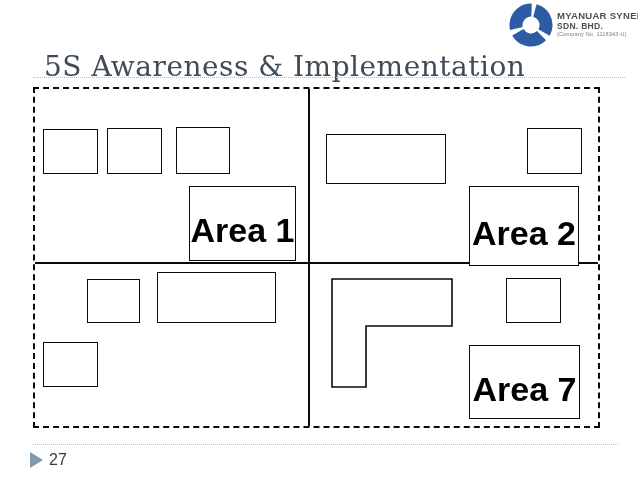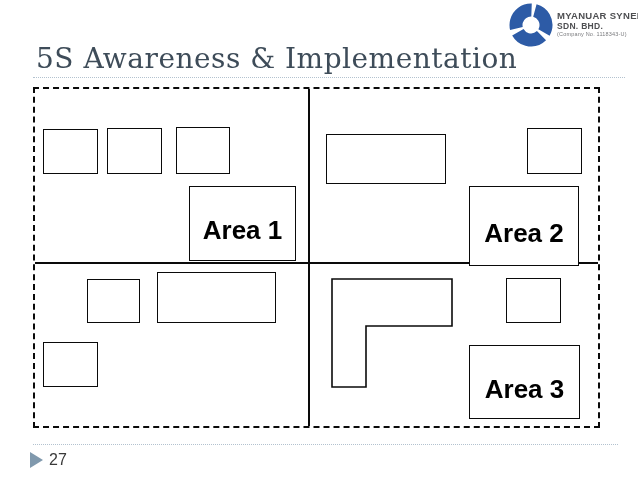--- a/index.html
+++ b/index.html
@@ -13,21 +13,21 @@
   
   .logo{position:absolute;left:509px;top:3px;display:flex;align-items:flex-start;}
   .logo-mark{width:44px;height:44px;flex:0 0 auto;}
   .logo-text{margin-left:4px;margin-top:8px;color:#4e4f52;line-height:1.12;}
   .logo-name{font-size:9.5px;font-weight:bold;letter-spacing:.3px;white-space:nowrap;}
   .logo-entity{font-size:8.5px;font-weight:bold;letter-spacing:.3px;}
   .logo-reg{font-size:5.5px;color:#7a7b7e;letter-spacing:.2px;white-space:nowrap;}
 
   
   .title{
-    position:absolute;left:36px;top:42px;margin:0;
+    position:absolute;left:36px;top:42px;margin:8px;
     font-family:"DejaVu Serif","Liberation Serif",serif;
     font-weight:400;font-size:28px;color:#3e4c59;letter-spacing:.5px;
     white-space:nowrap;
   }
   .title-rule{
     position:absolute;left:33px;top:77px;width:592px;height:0;
     border-top:1px dotted #b3c2cf;
   }
 
   
@@ -36,21 +36,21 @@
     border:2px dashed #0a0a0a;box-sizing:border-box;background:#fff;
   }
   .vline{position:absolute;left:273px;top:0;width:2px;height:100%;background:#0a0a0a;}
   .hline{position:absolute;left:0;top:173px;width:100%;height:2px;background:#0a0a0a;}
   .shape{position:absolute;background:#fff;border:1.5px solid #0a0a0a;box-sizing:border-box;}
   .area-box{
     position:absolute;background:#fff;border:1.5px solid #0a0a0a;box-sizing:border-box;
     display:flex;align-items:center;justify-content:center;padding-top:14px;
   }
   .area-box span{
-    font-weight:bold;font-size:26px;color:#000;letter-spacing:0;
+    font-weight:bold;font-size:34px;color:#000;letter-spacing:0;
     font-family:"Liberation Sans",sans-serif;
   }
   .lshape{position:absolute;left:296px;top:189px;width:124px;height:112px;}
 
   
   .footer-rule{
     position:absolute;left:33px;top:444px;width:585px;height:0;
     border-top:1px dotted #b3c2cf;
   }
   .bullet{
@@ -100,21 +100,21 @@
 
     <div class="shape" style="left:52px;top:190px;width:53px;height:44px;"></div>
     <div class="shape" style="left:122px;top:183px;width:119px;height:51px;"></div>
     <div class="shape" style="left:8px;top:253px;width:55px;height:45px;"></div>
 
     <svg class="lshape" viewBox="0 0 124 112">
       <polygon points="1,1 121,1 121,48 35,48 35,109 1,109" fill="#ffffff" stroke="#0a0a0a" stroke-width="1.6"></polygon>
     </svg>
     <div class="shape" style="left:471px;top:189px;width:55px;height:45px;"></div>
     <div class="area-box" style="left:434px;top:256px;width:111px;height:74px;">
-      <span>Area 3</span>
+      <span>Area 7</span>
     </div>
   </div>
 
   <div class="footer-rule"></div>
   <div class="bullet"></div>
   <div class="page-number">27</div>
 
 </div>
 
 </body></html>

